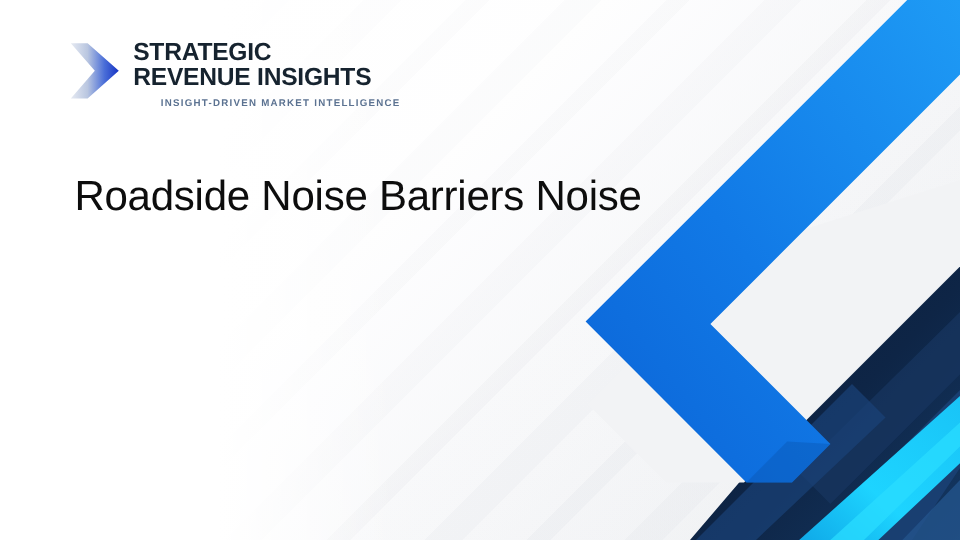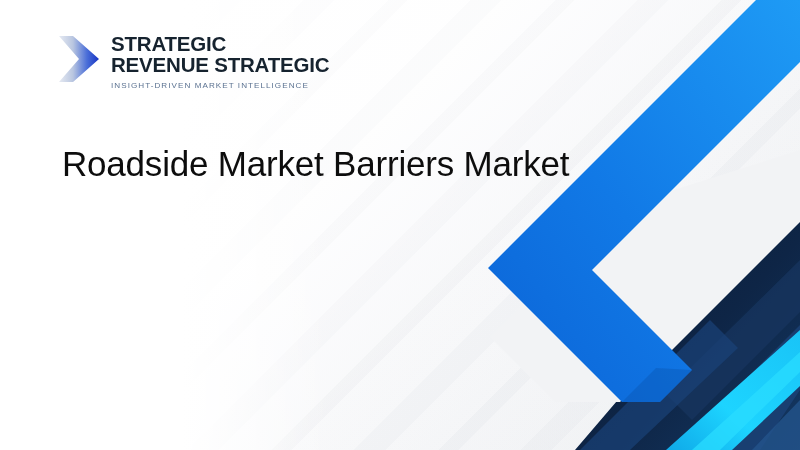--- a/index.html
+++ b/index.html
@@ -90,26 +90,27 @@
     font-weight: bold;
     font-size: 20.5px;
     line-height: 21px;
     letter-spacing: -0.2px;
     color: #16232f;
     white-space: nowrap;
   }
   .logo-tagline {
     margin-top: 6px;
     font-family: "Liberation Sans", sans-serif;
-    font-weight: normal;
+    font-weight: bold;
     font-size: 8.1px;
     line-height: 10px;
     letter-spacing: 1.05px;
     color: #5b7291;
     white-space: nowrap;
+    margin-left: 23px;
   }
 
   
   .title {
     position: absolute;
     left: 62px;
     top: 143px;
     font-family: "Liberation Sans", sans-serif;
     font-weight: normal;
     font-size: 35px;
@@ -199,21 +200,21 @@
             <stop offset="35%" stop-color="#b9c6e0"></stop>
             <stop offset="70%" stop-color="#4a6ed8"></stop>
             <stop offset="100%" stop-color="#1634c4"></stop>
           </linearGradient>
         </defs>
         <path d="M2,2 L16,2 L42,25 L16,48 L2,48 L22,25 Z" fill="url(#gLogo)"></path>
       </svg>
     </div>
     <div class="logo-text">
       <div class="logo-line">STRATEGIC</div>
-      <div class="logo-line">REVENUE STRATEGIC</div>
+      <div class="logo-line">REVENUE INSIGHTS</div>
       <div class="logo-tagline">INSIGHT-DRIVEN MARKET INTELLIGENCE</div>
     </div>
   </div>
 
-  <div class="title">Roadside Market Barriers Market</div>
+  <div class="title">Roadside Noise Barriers Noise</div>
 
 
 </div>
 
 </body></html>

